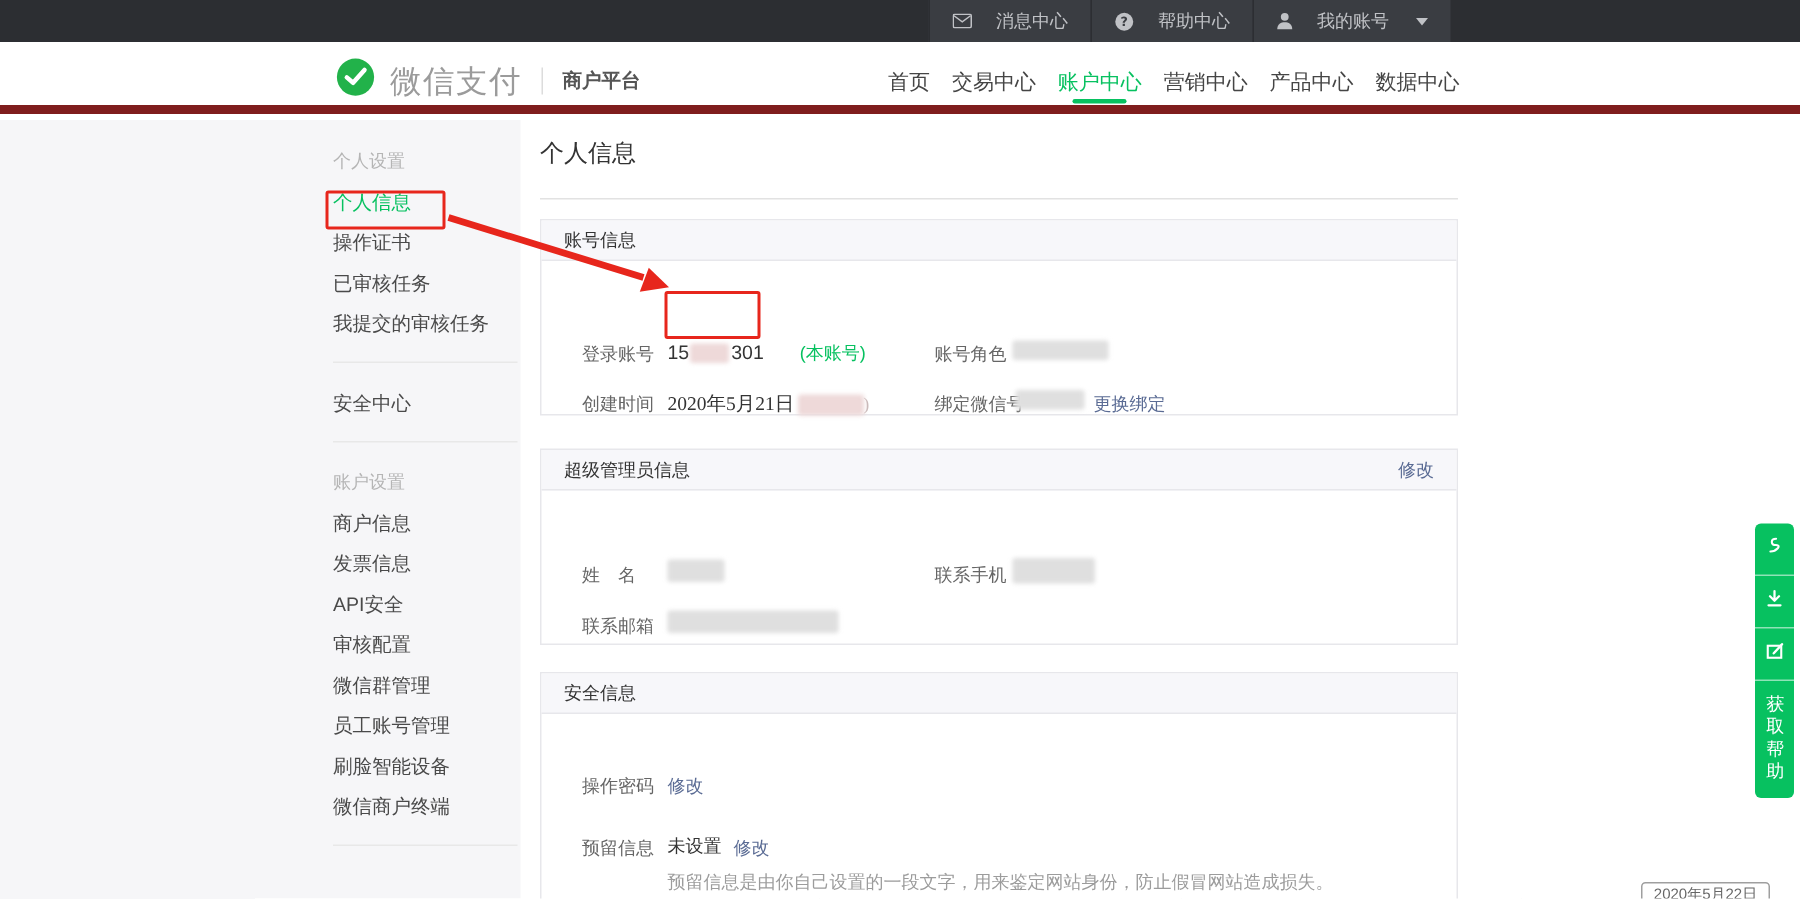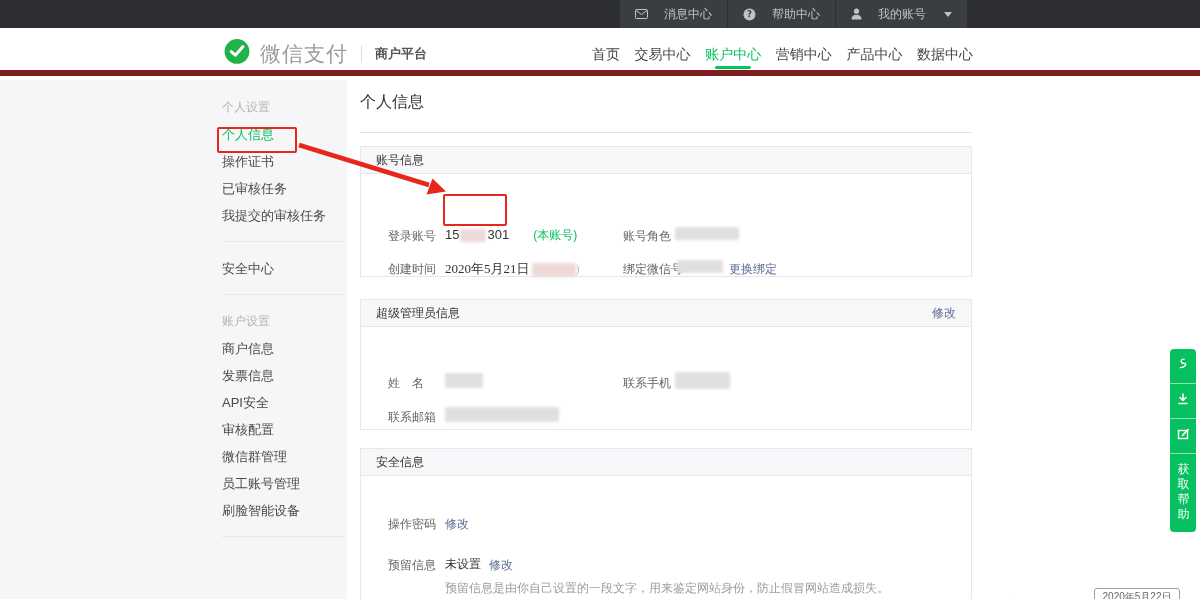--- a/index.html
+++ b/index.html
@@ -139,20 +139,21 @@
     <div class="side-row">安全中心</div>
     <div class="side-divider"></div>
     <div class="side-row side-header">账户设置</div>
     <div class="side-row">商户信息</div>
     <div class="side-row">发票信息</div>
     <div class="side-row">API安全</div>
     <div class="side-row">审核配置</div>
     <div class="side-row">微信群管理</div>
     <div class="side-row">员工账号管理</div>
     <div class="side-row">刷脸智能设备</div>
+    <div class="side-row">微信商户终端</div>
     <div class="side-divider"></div>
   </div>
 </div>
 
 <div class="main">
   <div class="page-title">个人信息</div>
   <div class="title-hr"></div>
 
   <div class="panel p-account">
     <div class="panel-header">

